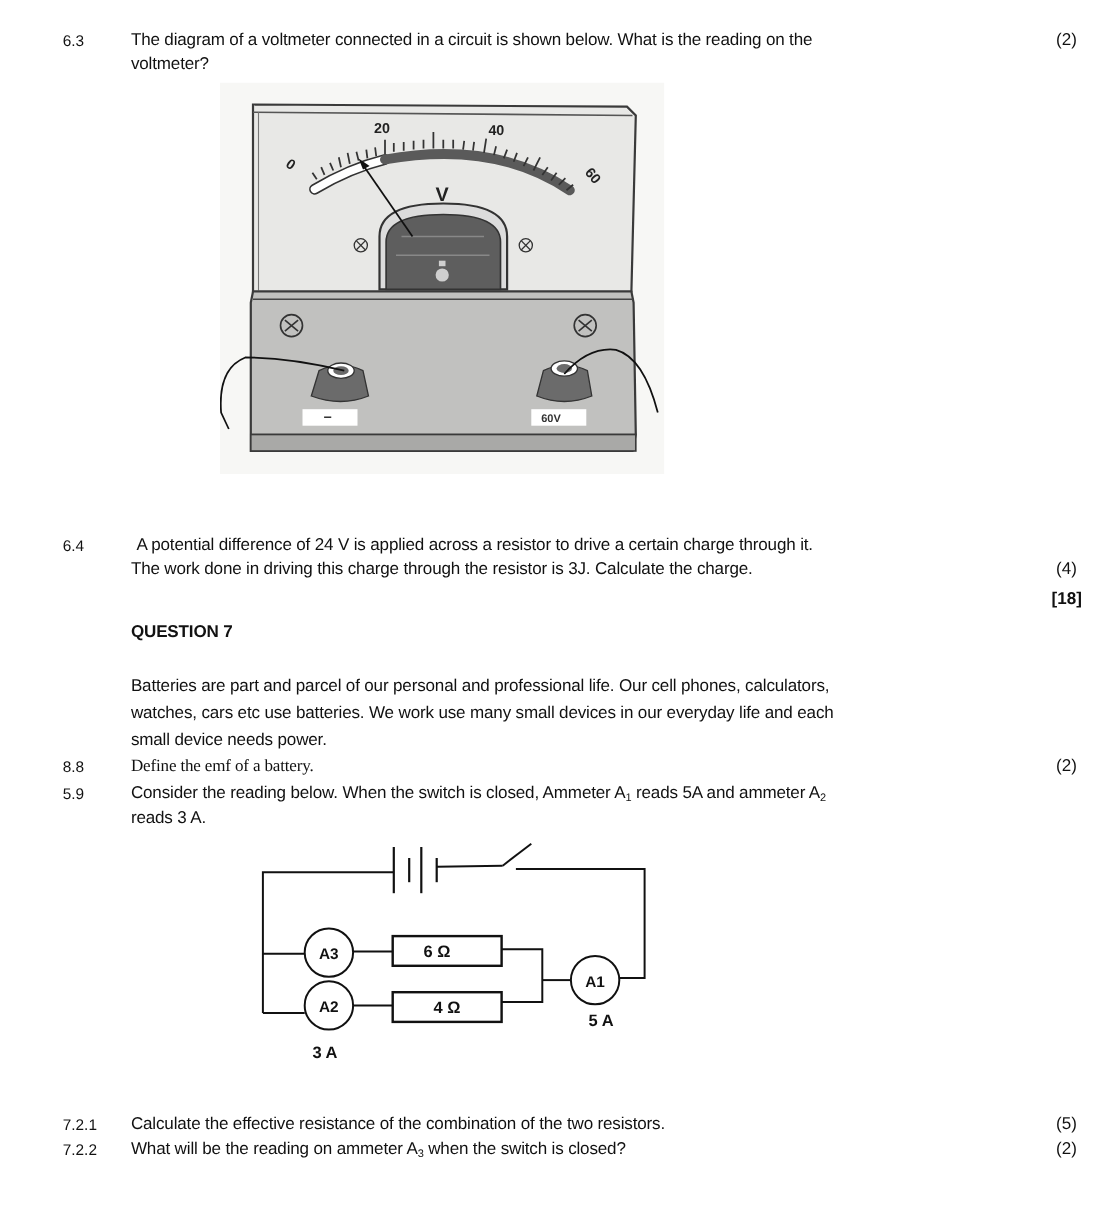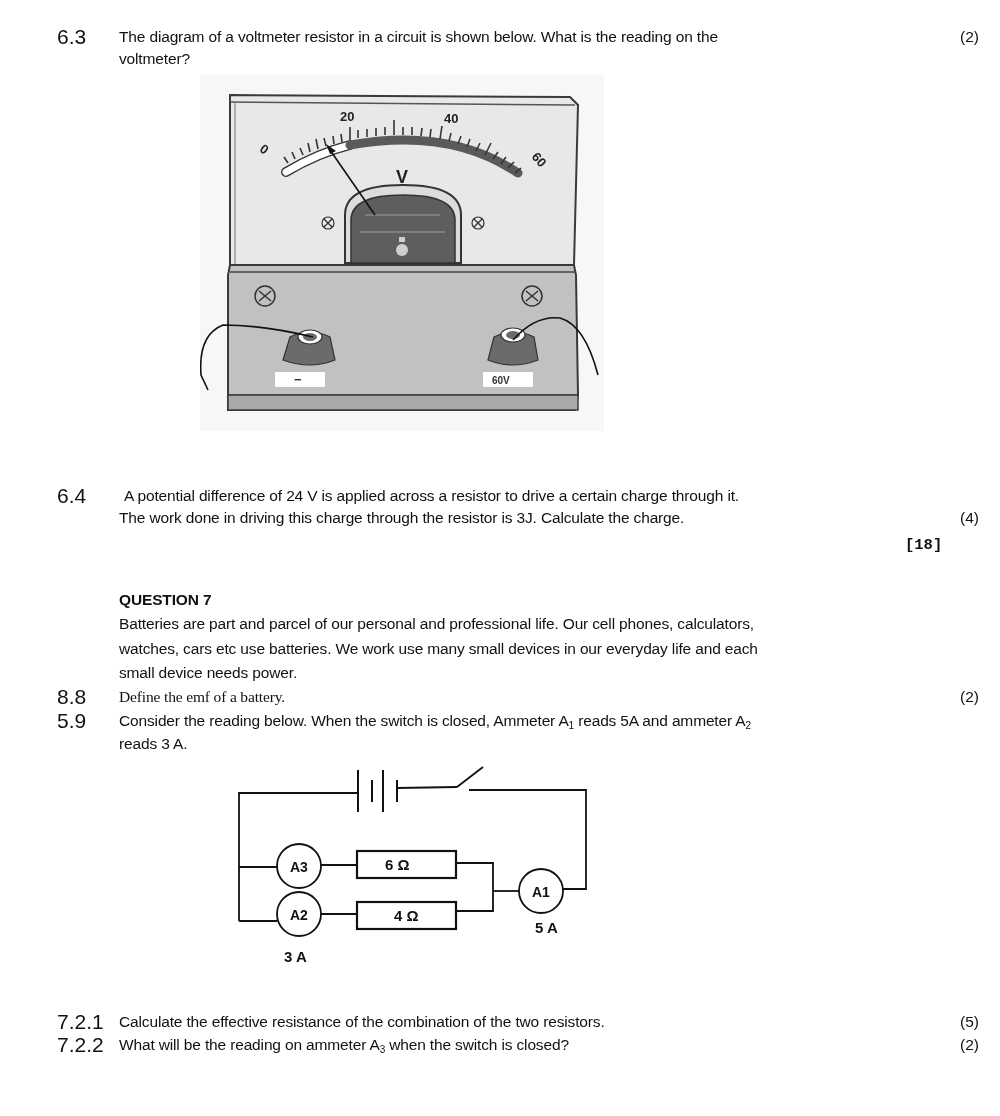--- a/index.html
+++ b/index.html
@@ -8,32 +8,32 @@
       font-family: "Liberation Sans", "DejaVu Sans", sans-serif;
       color: #111111;
     }
     .line {
       position: absolute;
       font-size: 15.5px;
       line-height: 22px;
       white-space: nowrap;
       letter-spacing: -0.15px;
     }
-    .num { position: absolute; font-size: 21px; line-height: 22px; }
+    .num { position: absolute; font-size: 14px; line-height: 22px; }
     .mark { position: absolute; font-size: 15.5px; line-height: 22px; }
     .bold { font-weight: bold; }
     sub { font-size: 10px; vertical-align: -3px; line-height: 0; }
     svg { position: absolute; }
     .diag-text { font-family: "Liberation Sans", "DejaVu Sans", sans-serif; font-weight: bold; }
   </style>
 </head>
 <body>
 
 <div class="num" style="left:57px; top:26px;">6.3</div>
-<div class="line" style="left:119px; top:26px;">The diagram of a voltmeter resistor in a circuit is shown below. What is the reading on the</div>
+<div class="line" style="left:119px; top:26px;">The diagram of a voltmeter connected in a circuit is shown below. What is the reading on the</div>
 <div class="line" style="left:119px; top:48px;">voltmeter?</div>
 <div class="mark" style="left:960px; top:26px;">(2)</div>
 
 <svg style="left:200px; top:75px;" width="404" height="356" viewBox="0 0 404 356">
   <rect x="0" y="0" width="404" height="356" fill="#f7f7f5"></rect>
 
   <polygon points="30,20 370,22 378,30 374,190 30,190" fill="#e8e8e6" stroke="#3a3a3a" stroke-width="2"></polygon>
   <line x1="30" y1="27" x2="375" y2="30" stroke="#555" stroke-width="1.5"></line>
   <line x1="35" y1="27" x2="35" y2="190" stroke="#777" stroke-width="1"></line>
 
@@ -131,23 +131,23 @@
   <text x="292" y="309" font-size="10" class="diag-text" fill="#333">60V</text>
 
   <path d="M 110 262 Q 60 250 20 250 Q -5 260 -2 300 L 5 315" fill="none" stroke="#111" stroke-width="1.6" transform="translate(3,0)"></path>
   <path d="M 313 265 Q 335 240 360 243 Q 385 250 398 300" fill="none" stroke="#111" stroke-width="1.6"></path>
 </svg>
 
 <div class="num" style="left:57px; top:485px;">6.4</div>
 <div class="line" style="left:124px; top:485px;text-align:center;">A potential difference of 24 V is applied across a resistor to drive a certain charge through it.</div>
 <div class="line" style="left:119px; top:507px;">The work done in driving this charge through the resistor is 3J. Calculate the charge.</div>
 <div class="mark" style="left:960px; top:507px;">(4)</div>
-<div class="mark bold" style="left:905px; top:534px;font-family:Liberation Mono, monospace;">[18]</div>
-
-<div class="line bold" style="left:119px; top:589px;">QUESTION 7</div>
+<div class="mark bold" style="left:956px; top:534px;">[18]</div>
+
+<div class="line bold" style="left:119px; top:564px;">QUESTION 7</div>
 <div class="line" style="left:119px; top:613px;">Batteries are part and parcel of our personal and professional life. Our cell phones, calculators,</div>
 <div class="line" style="left:119px; top:638px;">watches, cars etc use batteries. We work use many small devices in our everyday life and each</div>
 <div class="line" style="left:119px; top:662px;">small device needs power.</div>
 
 <div class="num" style="left:57px; top:686px;">8.8</div>
 <div class="line" style="left:119px; top:686px;font-family:Liberation Serif, serif;">Define the emf of a battery.</div>
 <div class="mark" style="left:960px; top:686px;">(2)</div>
 
 <div class="num" style="left:57px; top:710px;">5.9</div>
 <div class="line" style="left:119px; top:710px;"><span>Consider the reading below. When the switch is closed, Ammeter A</span><sub>1</sub><span> reads 5A and ammeter A</span><sub>2</sub></div>

